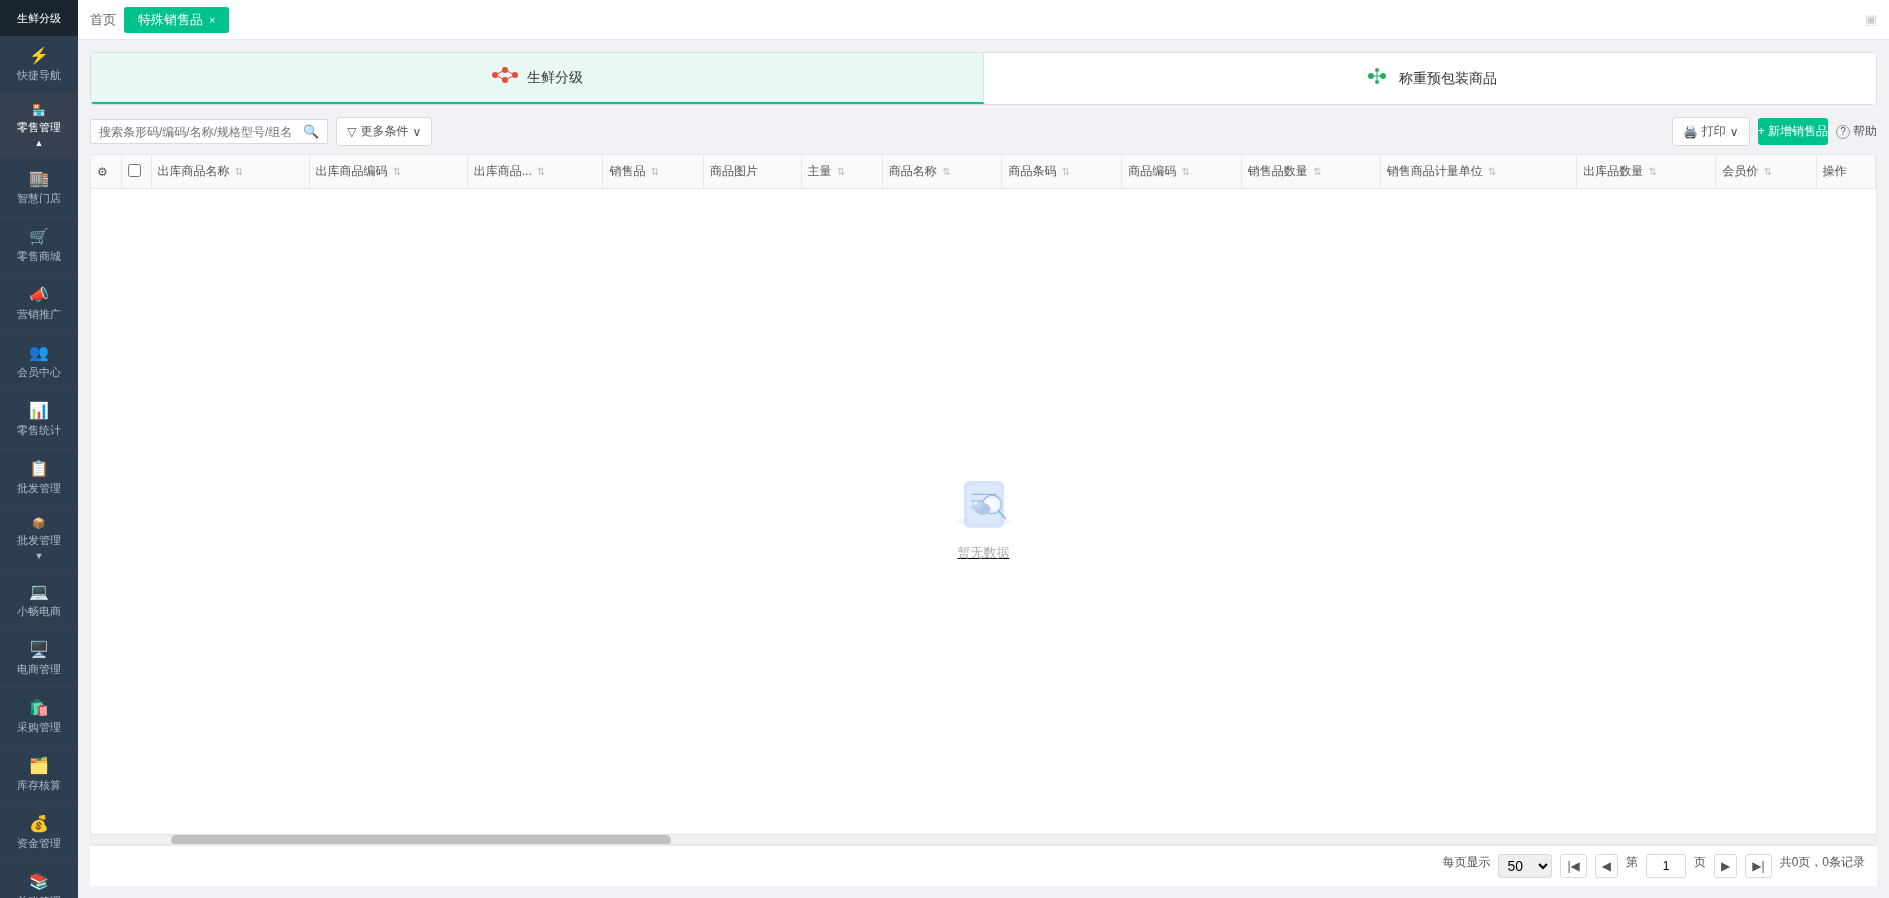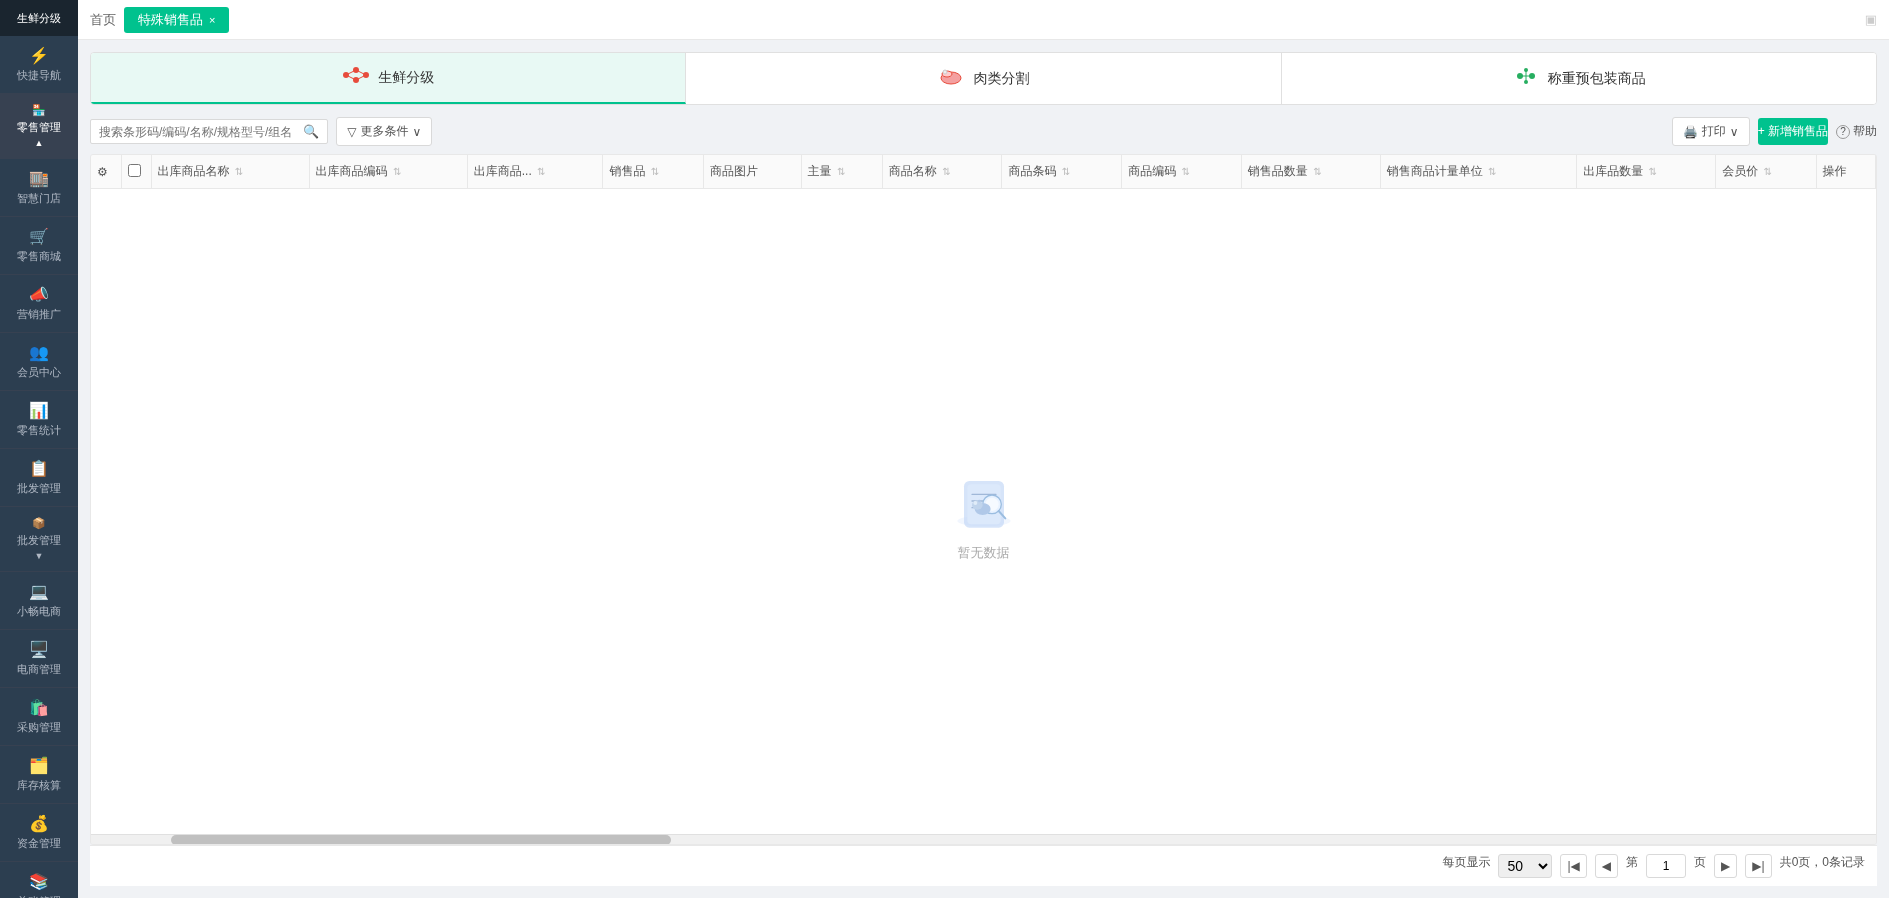--- a/index.html
+++ b/index.html
@@ -235,20 +235,21 @@
     .col-setting { width: 30px; text-align: center; }
 
     
     .empty-state {
       flex: 1;
       display: flex;
       flex-direction: column;
       align-items: center;
       justify-content: center;
       padding: 60px;
+      text-decoration: underline;
     }
     .empty-text { color: #aaa; font-size: 13px; }
 
     
     .pagination-bar {
       display: flex;
       justify-content: flex-end;
       padding: 8px 12px;
       background: #fff;
       border-top: 1px solid #e8e8e8;
@@ -415,30 +416,20 @@
             <circle cx="24" cy="10" r="3" fill="#e74c3c"></circle>
             <line x1="4" y1="10" x2="14" y2="5" stroke="#e74c3c" stroke-width="1"></line>
             <line x1="4" y1="10" x2="14" y2="15" stroke="#e74c3c" stroke-width="1"></line>
             <line x1="14" y1="5" x2="24" y2="10" stroke="#e74c3c" stroke-width="1"></line>
             <line x1="14" y1="15" x2="24" y2="10" stroke="#e74c3c" stroke-width="1"></line>
           </svg>
         </span>
         <span>生鲜分级</span>
       </div>
 
-      <div class="type-tab">
-        <span class="tab-icon">
-          <svg width="28" height="20" viewBox="0 0 28 20">
-            <ellipse cx="14" cy="12" rx="10" ry="6" fill="#f4a0a0" stroke="#e74c3c" stroke-width="1"></ellipse>
-            <ellipse cx="10" cy="8" rx="5" ry="3" fill="#ffcccc" stroke="#e74c3c" stroke-width="1"></ellipse>
-            <circle cx="8" cy="6" r="2" fill="#eee" stroke="#ccc" stroke-width="1"></circle>
-          </svg>
-        </span>
-        <span>肉类分割</span>
-      </div>
 
       <div class="type-tab">
         <span class="tab-icon">
           <svg width="28" height="20" viewBox="0 0 28 20">
             <circle cx="8" cy="10" r="3" fill="#27ae60"></circle>
             <circle cx="20" cy="10" r="3" fill="#27ae60"></circle>
             <circle cx="14" cy="4" r="2" fill="#27ae60"></circle>
             <circle cx="14" cy="16" r="2" fill="#27ae60"></circle>
             <line x1="8" y1="10" x2="20" y2="10" stroke="#27ae60" stroke-width="1"></line>
             <line x1="14" y1="4" x2="14" y2="16" stroke="#27ae60" stroke-width="1"></line>

